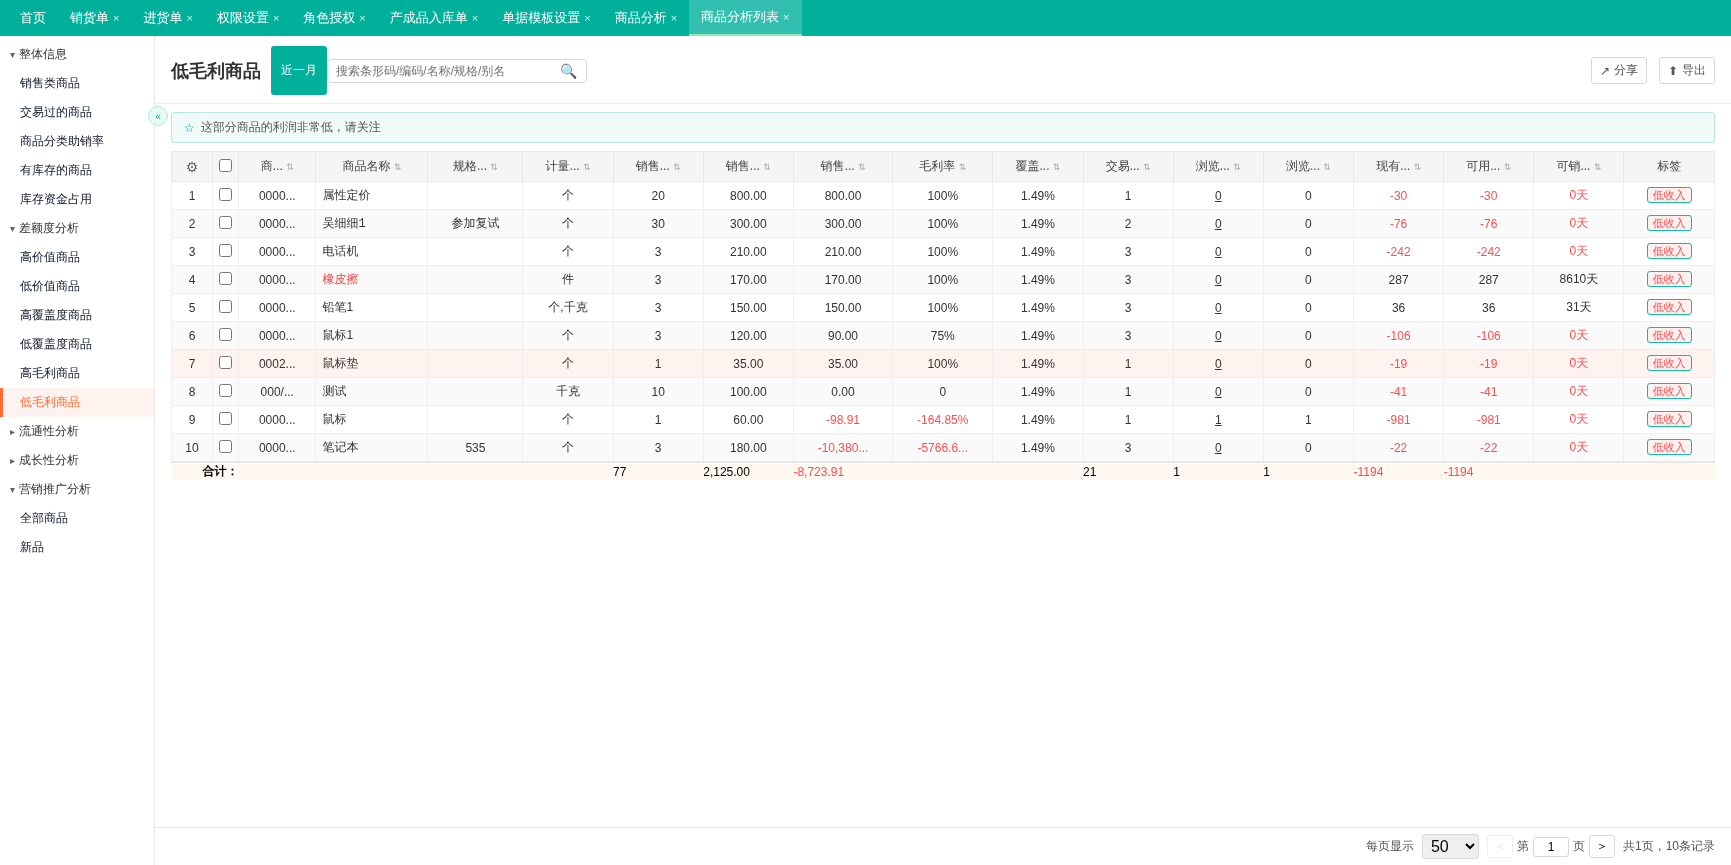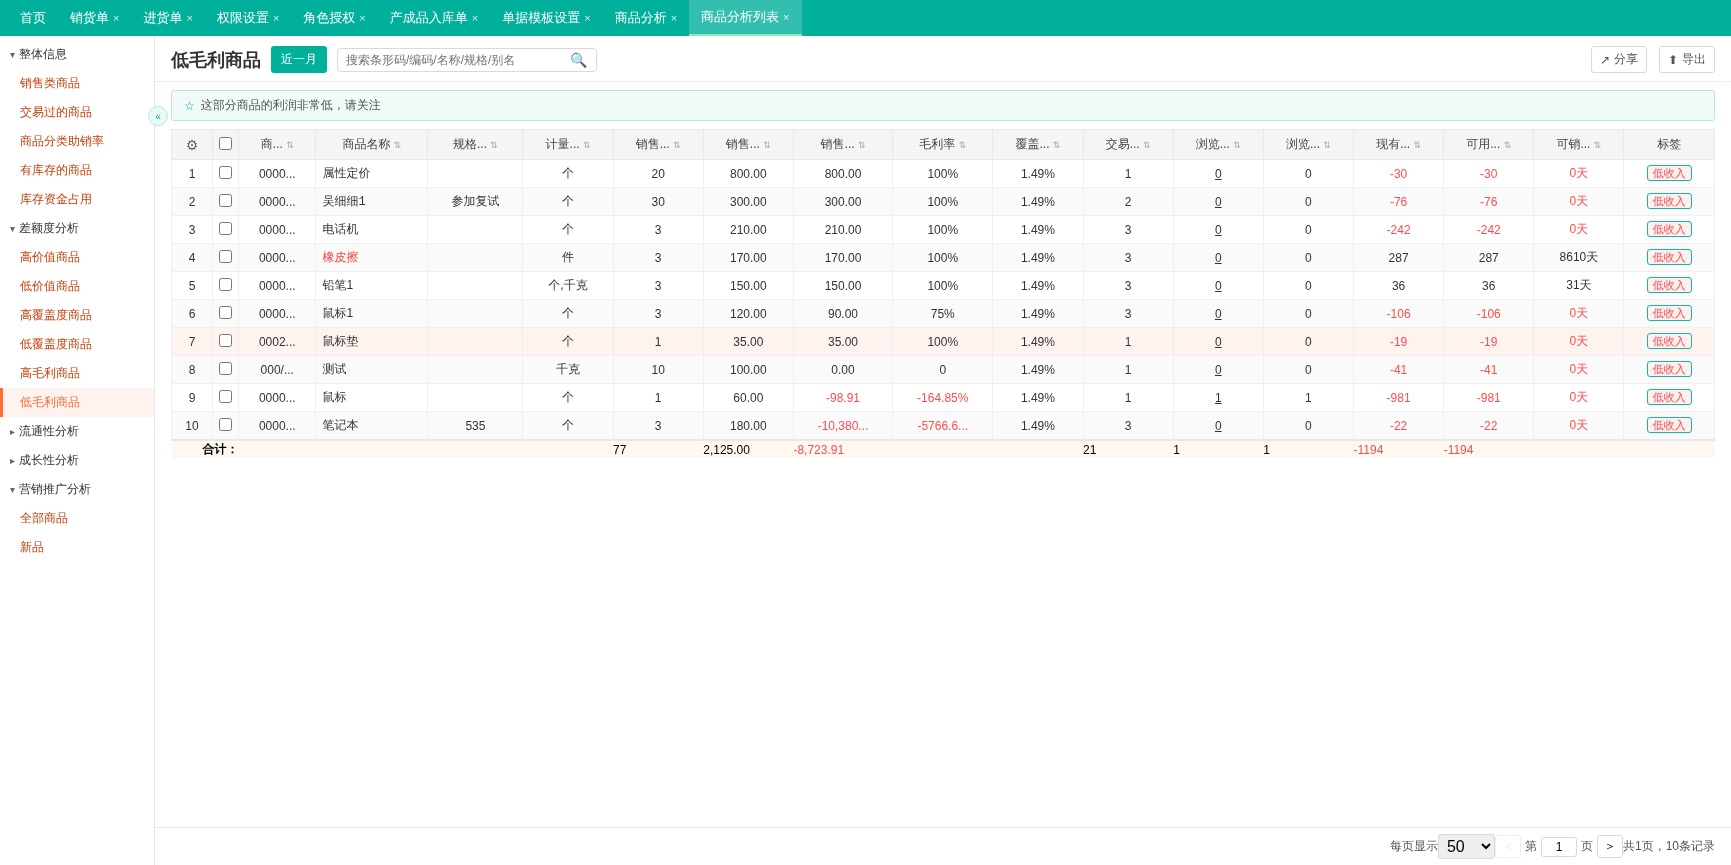--- a/index.html
+++ b/index.html
@@ -40,21 +40,21 @@
       align-items: center;
       padding: 6px 10px;
       font-size: 12px;
       color: #333;
       cursor: pointer;
     }
     .sidebar-group-title .arrow { margin-right: 4px; color: #666; font-size: 10px; }
     .sidebar-item {
       padding: 6px 10px 6px 20px;
       font-size: 12px;
-      color: #c2410c;
+      color: #0f172a;
       cursor: pointer;
       white-space: nowrap;
     }
     .sidebar-item.active { background: #fff3ef; color: #ff6b35; border-left: 3px solid #ff6b35; padding-left: 17px; }
 
     
     .content {
       flex: 1;
       display: flex;
       flex-direction: column;
@@ -74,24 +74,23 @@
       font-size: 18px;
       font-weight: bold;
       color: #333;
       margin-right: 10px;
     }
     .filter-btn {
       background: #00b09b;
       color: #fff;
       border: none;
       border-radius: 3px;
-      padding: 5px 10px;
-      font-size: 12px;
-      cursor: pointer;
-      margin-right: 10px;
+      padding: 16px 10px;
+      font-size: 12px;
+      cursor: pointer;
     }
     .search-box {
       display: flex;
       align-items: center;
       border: 1px solid #d9d9d9;
       border-radius: 4px;
       padding: 3px 8px;
       flex: 1;
       max-width: 260px;
     }
@@ -206,20 +205,21 @@
     }
 
     
     .bottom-bar {
       display: flex;
       align-items: center;
       justify-content: flex-end;
       padding: 6px 16px;
       border-top: 1px solid #e8e8e8;
       background: #fff;
+      gap: 8px;
       font-size: 12px;
       color: #555;
     }
     .bottom-bar select {
       border: 1px solid #d9d9d9;
       border-radius: 3px;
       padding: 2px 4px;
       font-size: 16px;
     }
     .page-nav { display: flex; align-items: center; gap: 4px; }

